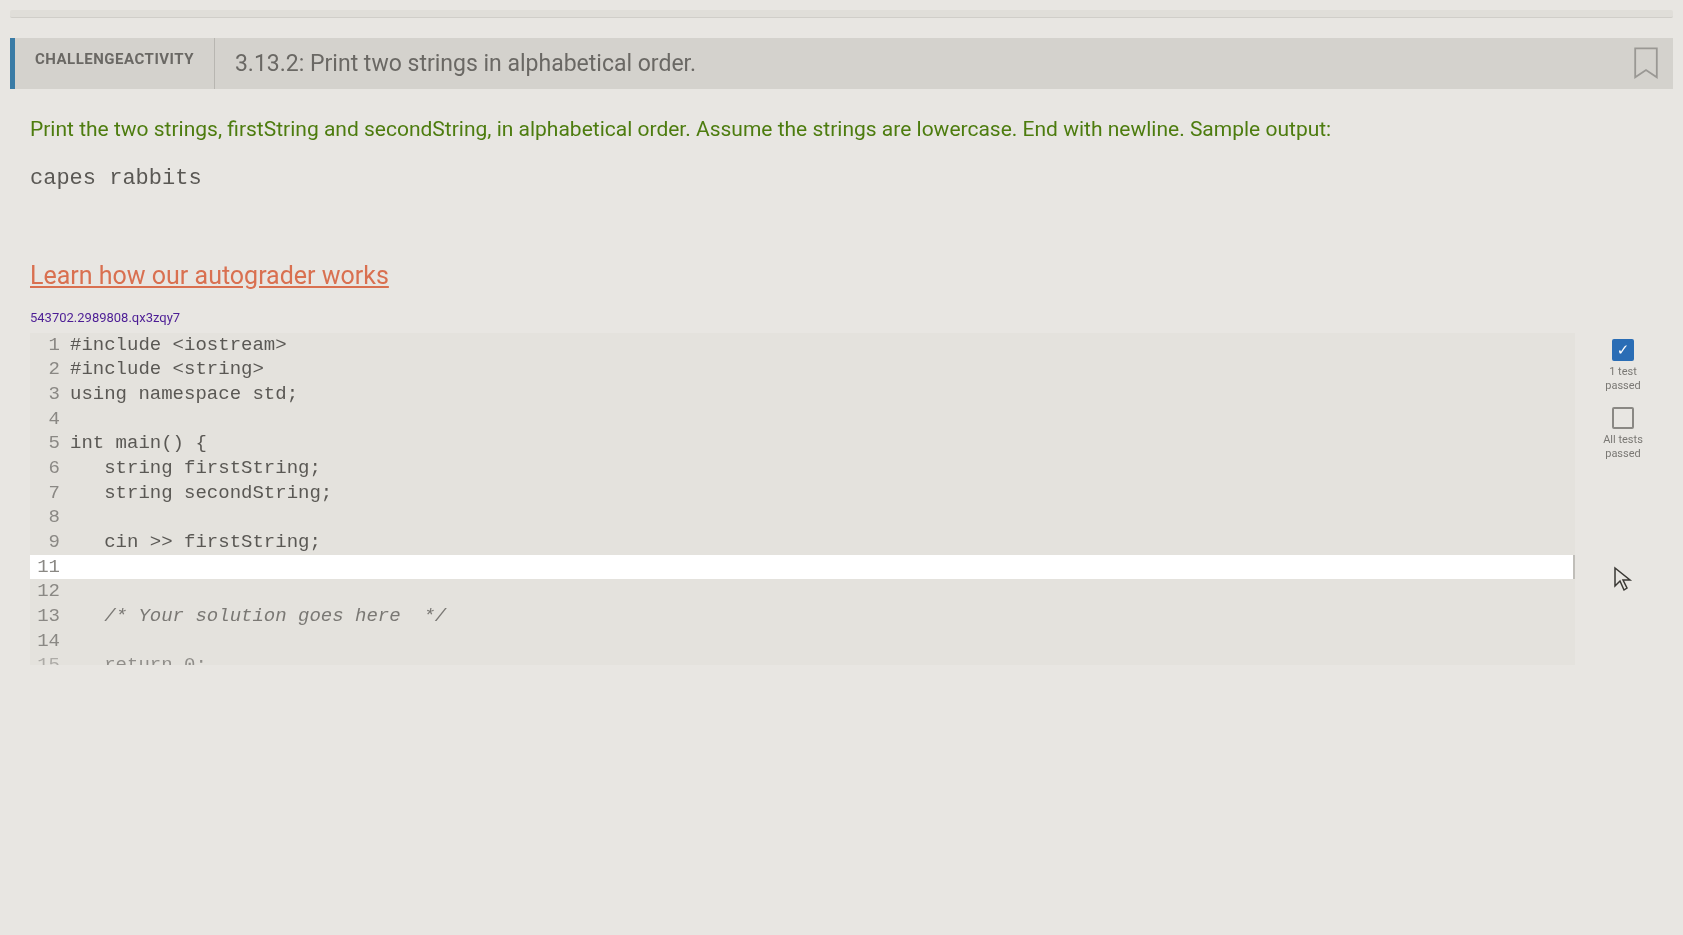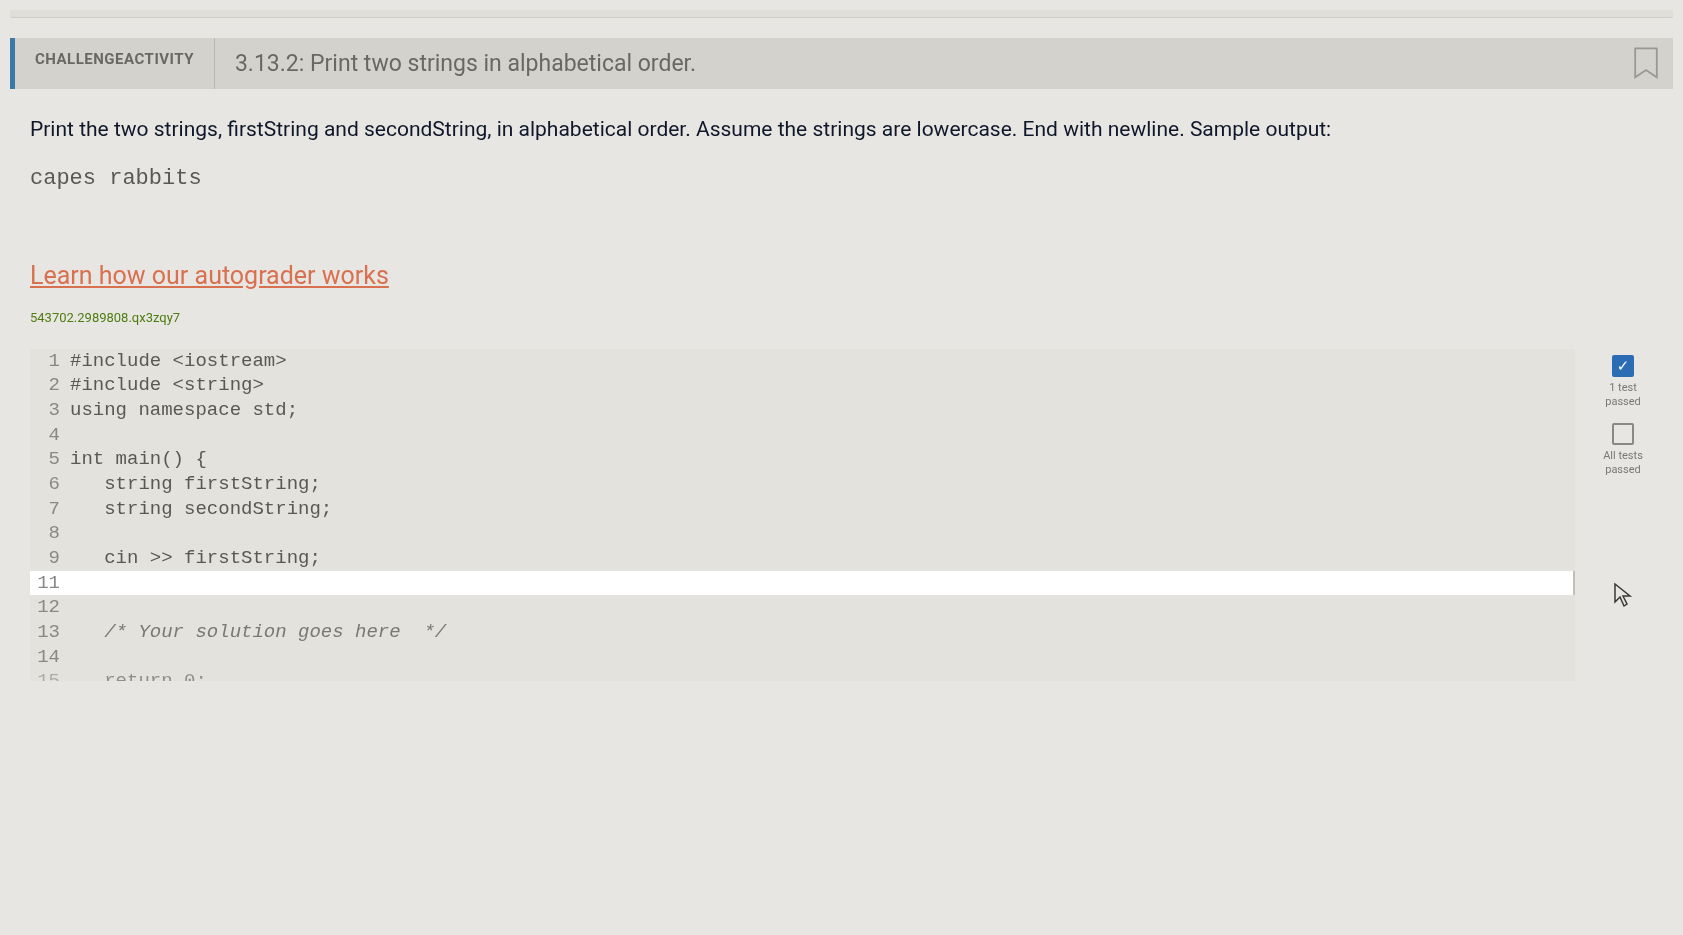--- a/index.html
+++ b/index.html
@@ -48,41 +48,41 @@
       width: 42px;
       display: flex;
       align-items: center;
       justify-content: center;
       padding-right: 12px;
     }
     .bookmark-icon svg { width: 30px; height: 36px; }
     .content-area { padding: 0 20px 10px 20px; }
     .instructions {
       font-size: 21px;
-      color: #0f172a;
+      color: #4d7c0f;
       line-height: 1.5;
       margin-bottom: 20px;
     }
     .sample-output {
       font-family: "Courier New", Courier, monospace;
       font-size: 22px;
       color: #5a5854;
       margin-bottom: 70px;
     }
     .autograder-link {
       color: #d97050;
       font-size: 25px;
       text-decoration: underline;
       display: inline-block;
       margin-bottom: 20px;
     }
     .hash-text {
       font-size: 13px;
-      color: #4d7c0f;
-      margin-bottom: 24px;
+      color: #4c1d95;
+      margin-bottom: 8px;
     }
     .code-block-wrapper {
       display: flex;
       gap: 18px;
       align-items: flex-start;
     }
     .code-area {
       flex: 1;
       background: #e4e2dd;
     }

